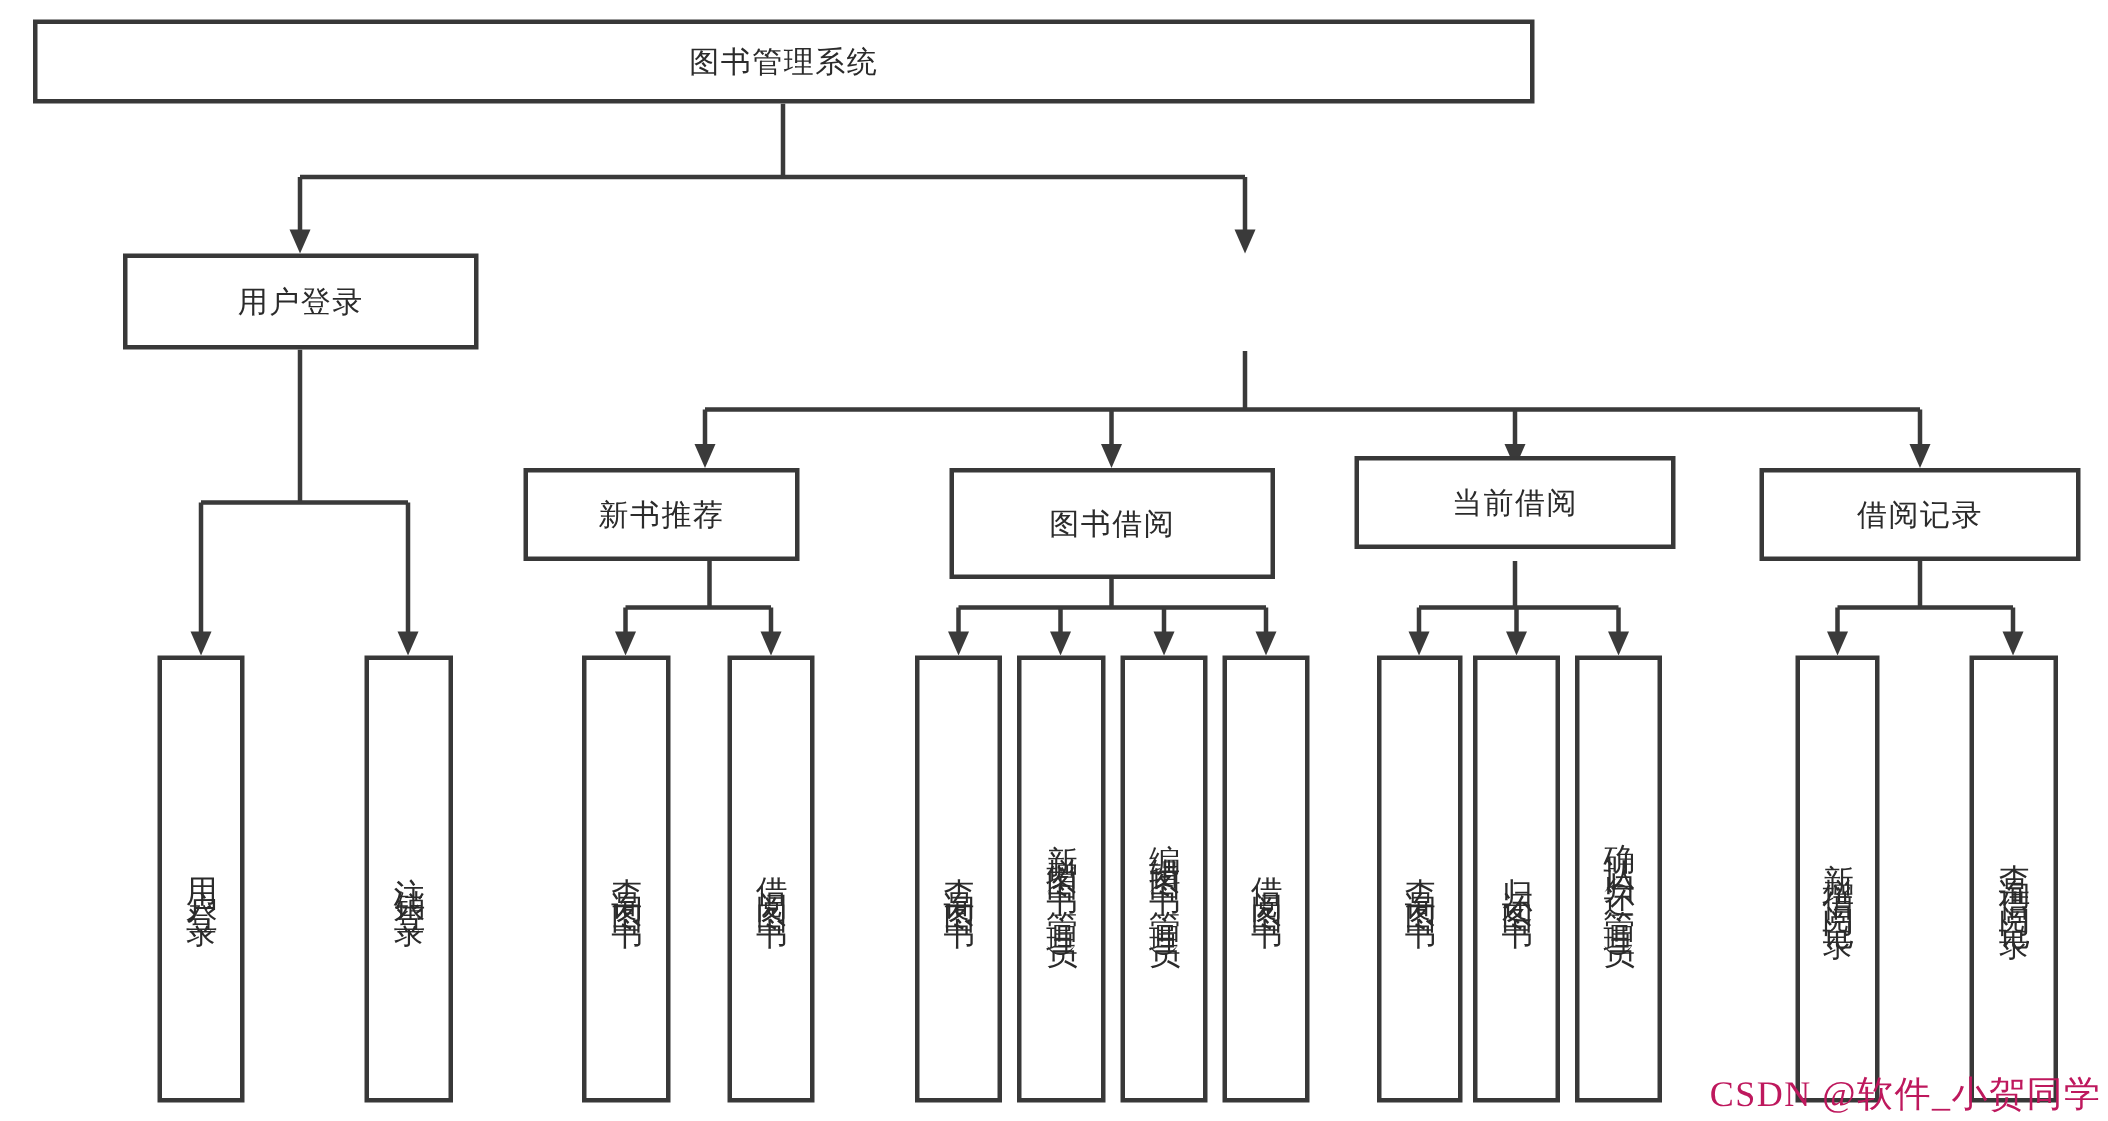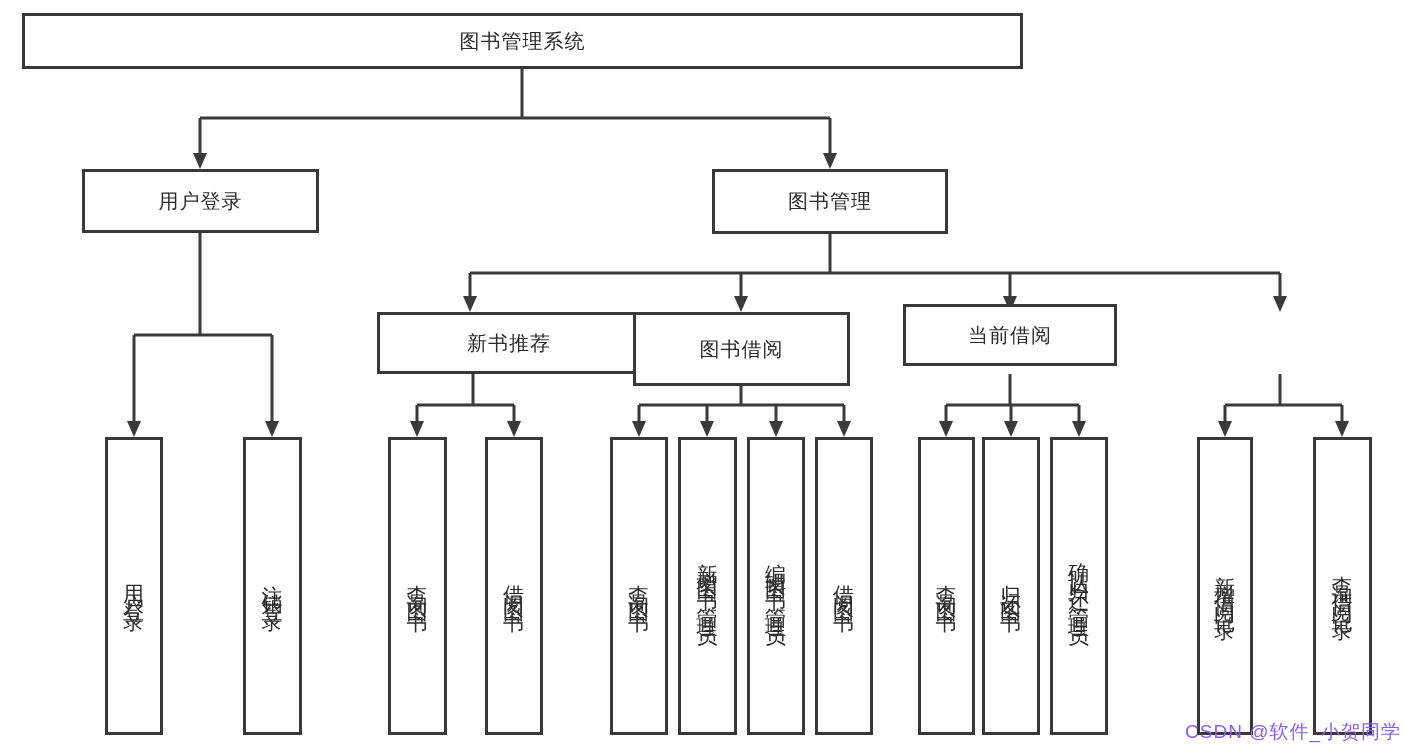--- a/index.html
+++ b/index.html
@@ -1,20 +1,20 @@
 <!DOCTYPE html>
 <html><head>
 <meta charset="utf-8">
 <style>
   html,body{margin:0;padding:0;background:#ffffff;}
   .stage{
     position:relative;
     width:1405px;height:747px;
     background:#ffffff;
-    font-family:Liberation Sans, sans-serif;
+    font-family:Liberation Serif, serif;
     overflow:hidden;
   }
   .wires{position:absolute;left:0;top:0;width:1405px;height:747px;}
   .node{
     position:absolute;
     background:#ffffff;
     border:3px solid #383838;
     box-sizing:border-box;
     display:flex;align-items:center;justify-content:center;
     color:#2b2b2b;
@@ -27,22 +27,22 @@
   .node.v .lbl{
     writing-mode:vertical-rl;
     text-orientation:mixed;
     font-size:21px;
     letter-spacing:9px;
     line-height:1;
   }
   .watermark{
     position:absolute;
     right:4px;bottom:2px;
-    font-size:19px;
-    color:#8b5cf6;
+    font-size:24px;
+    color:#be185d;
     letter-spacing:1px;
     white-space:nowrap;
     margin-top:16px;
   }
 </style>
 </head>
 <body>
 
 <div class="stage">
 
@@ -99,32 +99,32 @@
     </g>
   </svg>
 
   <div class="node h" style="left:22px;top:13px;width:1001px;height:56px">
     <span class="lbl">图书管理系统</span>
   </div>
 
   <div class="node h" style="left:82px;top:169px;width:237px;height:64px">
     <span class="lbl">用户登录</span>
   </div>
-  <div class="node h" style="left:712px;top:169px;width:236px;height:65px">
-    <span class="lbl">图书管理</span>
-  </div>
 
-  <div class="node h" style="left:377px;top:312px;width:264px;height:62px">
+  <div class="node h" style="left:349px;top:312px;width:184px;height:62px">
     <span class="lbl">新书推荐</span>
   </div>
   <div class="node h" style="left:633px;top:312px;width:217px;height:74px">
     <span class="lbl">图书借阅</span>
   </div>
   <div class="node h" style="left:903px;top:304px;width:214px;height:62px">
     <span class="lbl">当前借阅</span>
+  </div>
+  <div class="node h" style="left:1173px;top:312px;width:214px;height:62px">
+    <span class="lbl">借阅记录</span>
   </div>
 
   <div class="node v" style="left:105px;top:437px;width:58px;height:298px">
     <span class="lbl">用户登录</span>
   </div>
   <div class="node v" style="left:243px;top:437px;width:59px;height:298px">
     <span class="lbl">注销登录</span>
   </div>
 
   <div class="node v" style="left:388px;top:437px;width:59px;height:298px">

